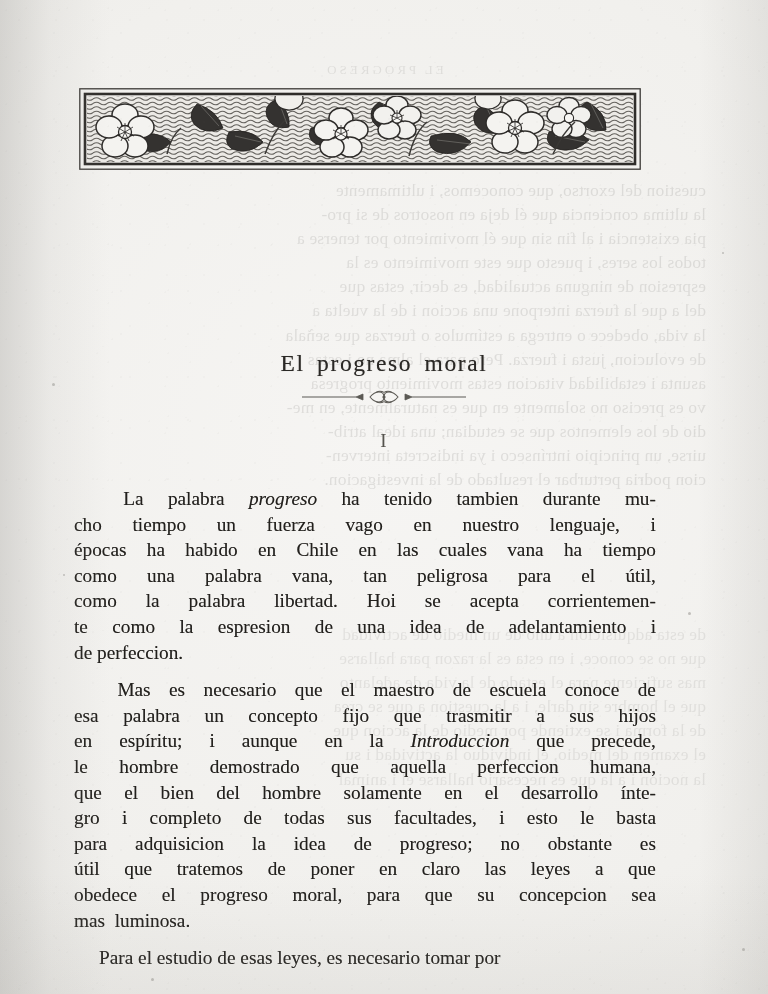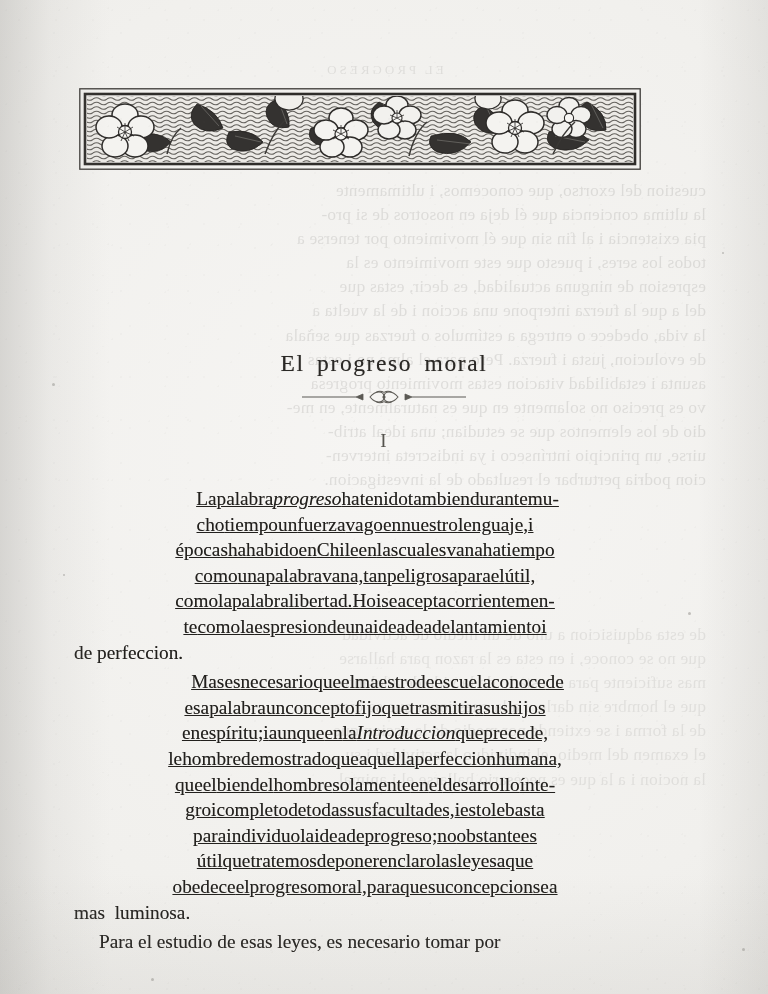--- a/index.html
+++ b/index.html
@@ -146,28 +146,28 @@
     position: absolute;
     left: 74px;
     top: 486px;
     width: 582px;
     color: #22201d;
     font-size: 19.3px;
     line-height: 25.6px;
     text-shadow: 0 0 0.6px rgba(45,43,40,0.42);
   }
   .para { margin: 0; }
-  .para + .para { margin-top: 4px; }
+  .para + .para { margin-top: 12px; }
   .line {
     display: flex;
     white-space: pre;
     width: 100%;
   }
   
-  .line.justify { justify-content: center; text-decoration: underline; }
+  .line.justify { justify-content: space-between; }
   .line.flush   { justify-content: flex-start; }
   .line .w { display: inline-block; }
   .line .ind { display: inline-block; width: 25px; flex: 0 0 auto; }
   .it { font-style: italic; }
 </style>
 </head>
 <body>
 
 <div class="page">
 
@@ -389,21 +389,21 @@
         <div class="line justify"><span class="w">te</span><span class="w">como</span><span class="w">la</span><span class="w">espresion</span><span class="w">de</span><span class="w">una</span><span class="w">idea</span><span class="w">de</span><span class="w">adelantamiento</span><span class="w">i</span></div>
         <div class="line flush"><span class="w">de perfeccion.</span></div>
       </div>
       <div class="para">
         <div class="line justify"><span class="ind"></span><span class="w">Mas</span><span class="w">es</span><span class="w">necesario</span><span class="w">que</span><span class="w">el</span><span class="w">maestro</span><span class="w">de</span><span class="w">escuela</span><span class="w">conoce</span><span class="w">de</span></div>
         <div class="line justify"><span class="w">esa</span><span class="w">palabra</span><span class="w">un</span><span class="w">concepto</span><span class="w">fijo</span><span class="w">que</span><span class="w">trasmitir</span><span class="w">a</span><span class="w">sus</span><span class="w">hijos</span></div>
         <div class="line justify"><span class="w">en</span><span class="w">espíritu;</span><span class="w">i</span><span class="w">aunque</span><span class="w">en</span><span class="w">la</span><span class="w it">Introduccion</span><span class="w">que</span><span class="w">precede,</span></div>
         <div class="line justify"><span class="w">le</span><span class="w">hombre</span><span class="w">demostrado</span><span class="w">que</span><span class="w">aquella</span><span class="w">perfeccion</span><span class="w">humana,</span></div>
         <div class="line justify"><span class="w">que</span><span class="w">el</span><span class="w">bien</span><span class="w">del</span><span class="w">hombre</span><span class="w">solamente</span><span class="w">en</span><span class="w">el</span><span class="w">desarrollo</span><span class="w">ínte-</span></div>
         <div class="line justify"><span class="w">gro</span><span class="w">i</span><span class="w">completo</span><span class="w">de</span><span class="w">todas</span><span class="w">sus</span><span class="w">facultades,</span><span class="w">i</span><span class="w">esto</span><span class="w">le</span><span class="w">basta</span></div>
-        <div class="line justify"><span class="w">para</span><span class="w">individuo</span><span class="w">la</span><span class="w">idea</span><span class="w">de</span><span class="w">progreso;</span><span class="w">no</span><span class="w">obstante</span><span class="w">es</span></div>
+        <div class="line justify"><span class="w">para</span><span class="w">adquisicion</span><span class="w">la</span><span class="w">idea</span><span class="w">de</span><span class="w">progreso;</span><span class="w">no</span><span class="w">obstante</span><span class="w">es</span></div>
         <div class="line justify"><span class="w">útil</span><span class="w">que</span><span class="w">tratemos</span><span class="w">de</span><span class="w">poner</span><span class="w">en</span><span class="w">claro</span><span class="w">las</span><span class="w">leyes</span><span class="w">a</span><span class="w">que</span></div>
         <div class="line justify"><span class="w">obedece</span><span class="w">el</span><span class="w">progreso</span><span class="w">moral,</span><span class="w">para</span><span class="w">que</span><span class="w">su</span><span class="w">concepcion</span><span class="w">sea</span></div>
         <div class="line flush"><span class="w">mas  luminosa.</span></div>
       </div>
       <div class="para">
         <div class="line flush"><span class="ind"></span><span class="w">Para el estudio de esas leyes, es necesario tomar por</span></div>
       </div>
     </div>
 
   <div class="grain"></div>

